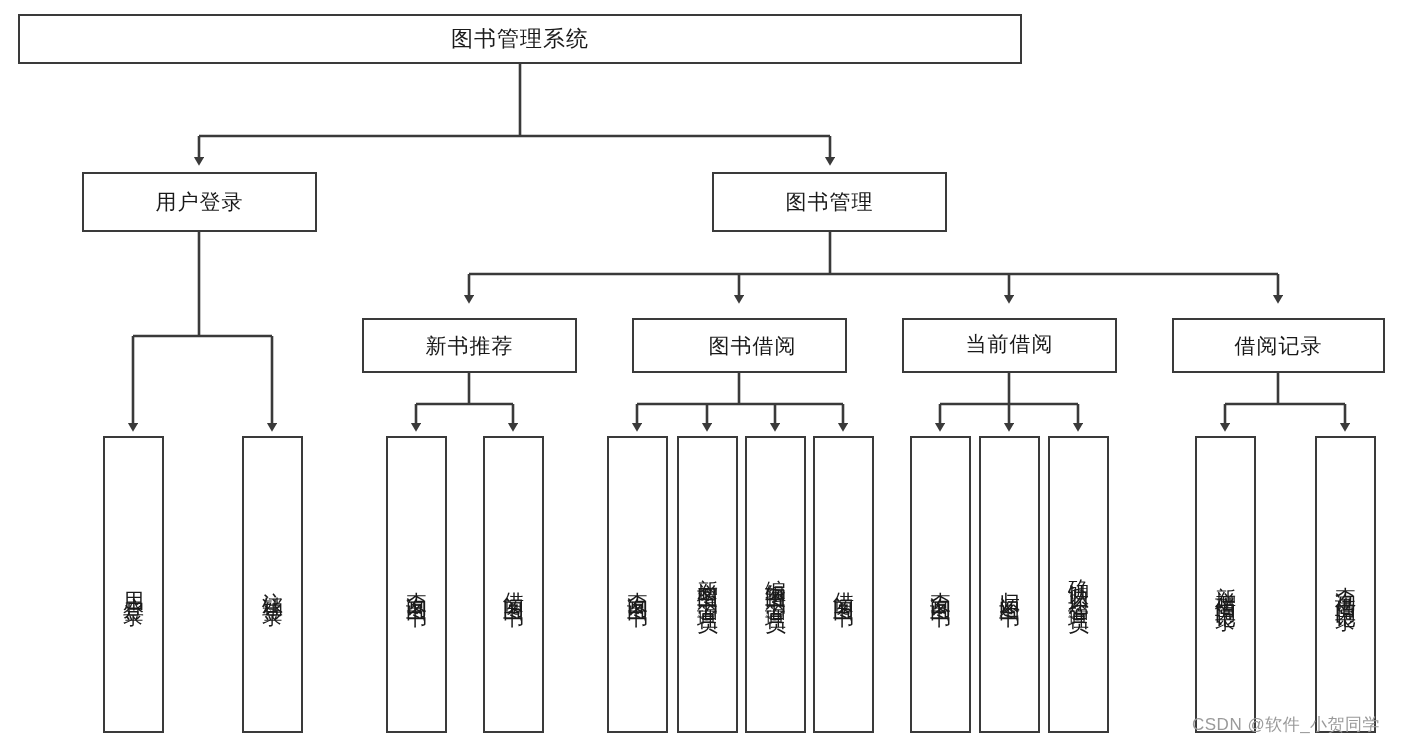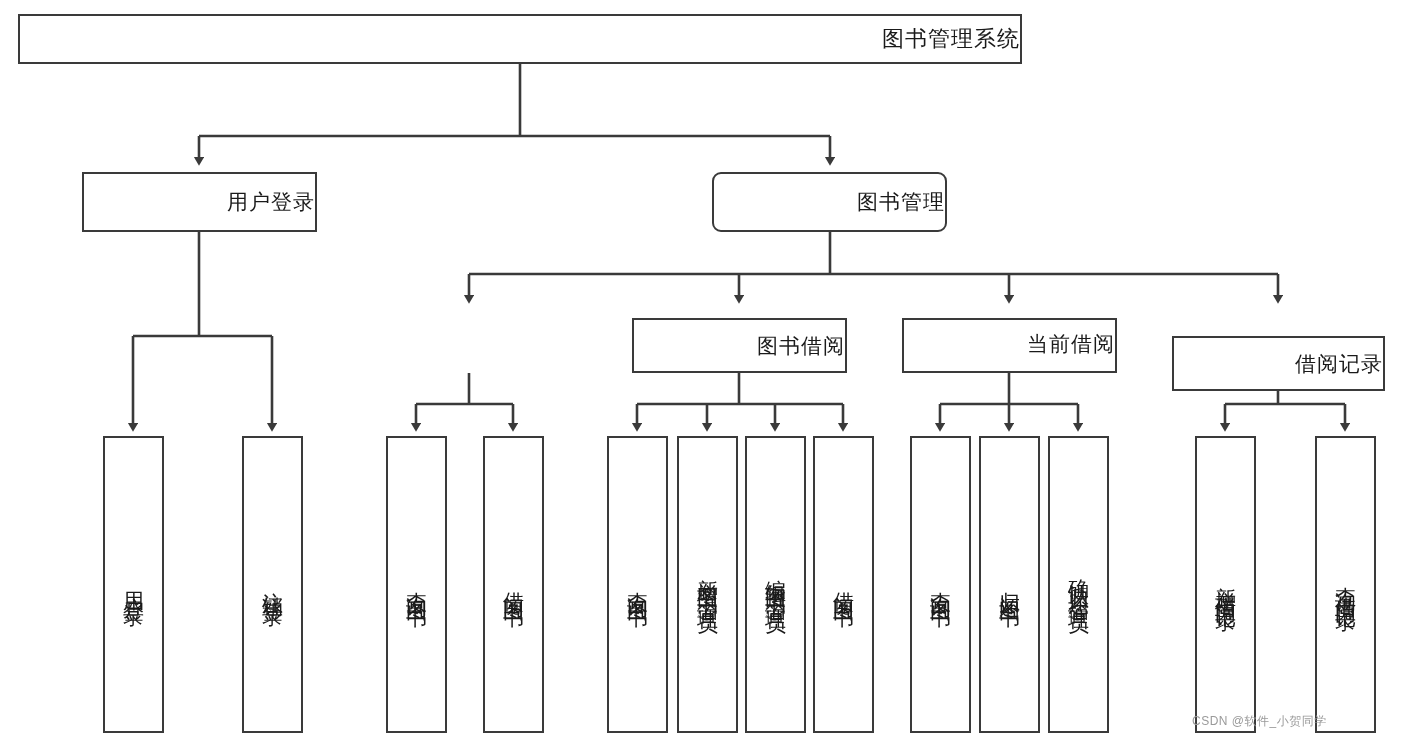--- a/index.html
+++ b/index.html
@@ -26,21 +26,21 @@
     pointer-events: none;
   }
   .node {
     position: absolute;
     box-sizing: border-box;
     border: 2.5px solid #3a3a3a;
     background: #ffffff;
     color: #1a1a1a;
     display: flex;
     align-items: center;
-    justify-content: flex-end;
+    justify-content: center;
     text-align: center;
   }
   .node.horizontal {
     font-size: 21px;
     letter-spacing: 1px;
     line-height: 1.2;
   }
   .node.vertical {
     writing-mode: vertical-rl;
     text-orientation: upright;
@@ -52,21 +52,21 @@
     align-items: center;
     justify-content: center;
   }
   .node.root {
     font-size: 22px;
   }
   #watermark {
     position: absolute;
     left: 1192px;
     top: 713px;
-    font-size: 12px;
+    font-size: 17px;
     color: #9a9a9a;
     white-space: nowrap;
     letter-spacing: 0.5px;
     pointer-events: none;
   }
 </style>
 </head>
 <body>
 
 <div id="canvas">
@@ -125,34 +125,37 @@
   </svg>
 
   <div class="node horizontal root" style="left:18px; top:14px; width:1004px; height:50px;">
     <span>图书管理系统</span>
   </div>
 
   <div class="node horizontal" style="left:82px; top:172px; width:235px; height:60px;">
     <span>用户登录</span>
   </div>
 
-  <div class="node horizontal" style="left:712px; top:172px; width:235px; height:60px;border-radius:9px;">
+  <div class="node horizontal" style="left:712px; top:172px; width:235px; height:60px;">
     <span>图书管理</span>
   </div>
 
+  <div class="node horizontal" style="left:362px; top:318px; width:215px; height:55px;">
+    <span>新书推荐</span>
+  </div>
 
   <div class="node horizontal" style="left:632px; top:318px; width:215px; height:55px;padding-left:26px;">
     <span>图书借阅</span>
   </div>
 
   <div class="node horizontal" style="left:902px; top:318px; width:215px; height:55px;font-family:Liberation Mono, monospace;">
     <span>当前借阅</span>
   </div>
 
-  <div class="node horizontal" style="left:1172px; top:336px; width:213px; height:55px;">
+  <div class="node horizontal" style="left:1172px; top:318px; width:213px; height:55px;">
     <span>借阅记录</span>
   </div>
 
   <div class="node vertical" style="left:103px; top:436px; width:61px; height:297px;">
     <span>用户登录</span>
   </div>
 
   <div class="node vertical" style="left:242px; top:436px; width:61px; height:297px;">
     <span>注销登录</span>
   </div>

